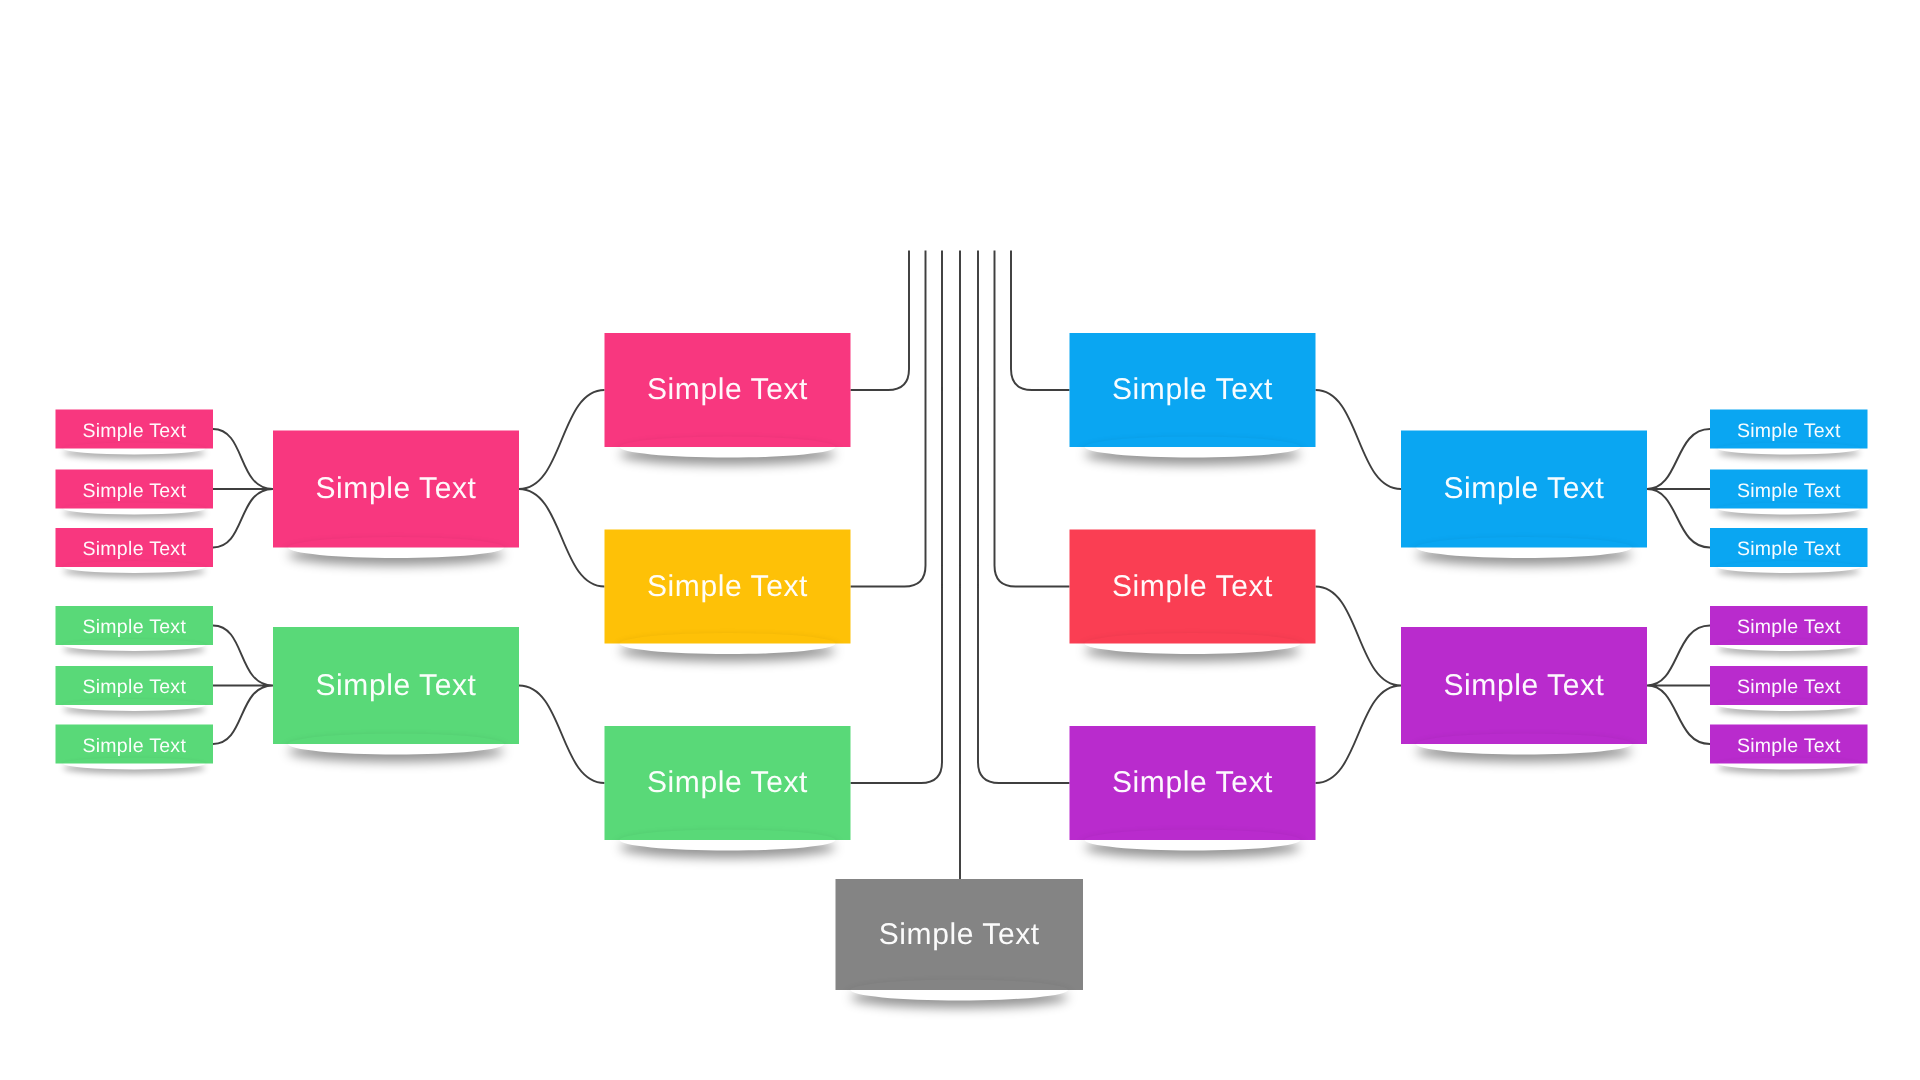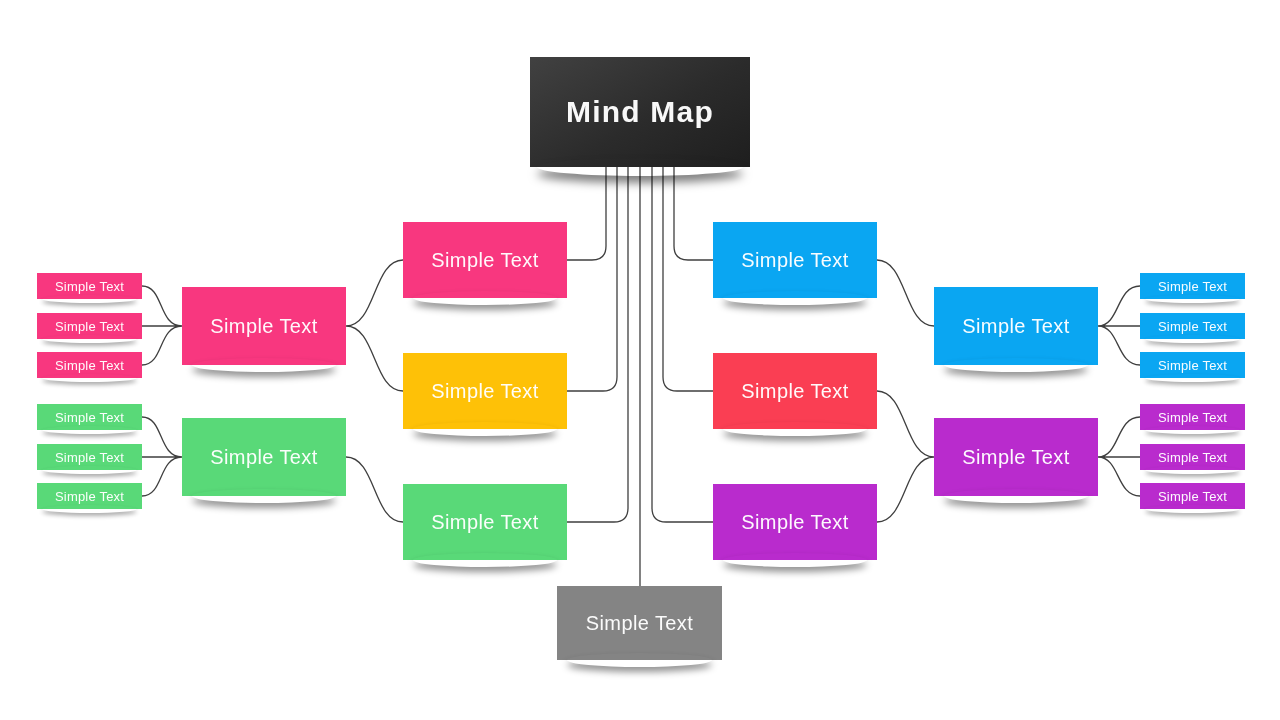--- a/index.html
+++ b/index.html
@@ -50,21 +50,20 @@
          M877 391 C907 391 904 457 934 457
          M877 522 C907 522 904 457 934 457
          M1098 326 C1120 326 1116 286 1140 286
          M1098 326 L1140 326
          M1098 326 C1120 326 1116 365 1140 365
          M1098 457 C1120 457 1116 417 1140 417
          M1098 457 L1140 457
          M1098 457 C1120 457 1116 496 1140 496" stroke="#3f3f3f"></path>
   </svg>
 
-  <div class="box root" style="left: 530px; top: 57px; width: 220px; height: 110px; background: linear-gradient(150deg, rgb(65, 65, 65) 0%, rgb(43, 43, 43) 55%, rgb(30, 30, 30) 100%);">Mind Map</div>
 
   <div class="box" style="left: 403px; top: 222px; width: 164px; height: 76px; background: rgb(248, 55, 127);">Simple Text</div>
   <div class="box" style="left: 403px; top: 353px; width: 164px; height: 76px; background: rgb(254, 193, 7);">Simple Text</div>
   <div class="box" style="left: 403px; top: 484px; width: 164px; height: 76px; background: rgb(89, 217, 120);">Simple Text</div>
 
   <div class="box" style="left: 182px; top: 287px; width: 164px; height: 78px; background: rgb(248, 55, 127);">Simple Text</div>
   <div class="box" style="left: 182px; top: 418px; width: 164px; height: 78px; background: rgb(89, 217, 120);">Simple Text</div>
 
   <div class="box leaf" style="left: 37px; top: 273px; width: 105px; height: 26px; background: rgb(248, 55, 127);">Simple Text</div>
   <div class="box leaf" style="left: 37px; top: 313px; width: 105px; height: 26px; background: rgb(248, 55, 127);">Simple Text</div>

